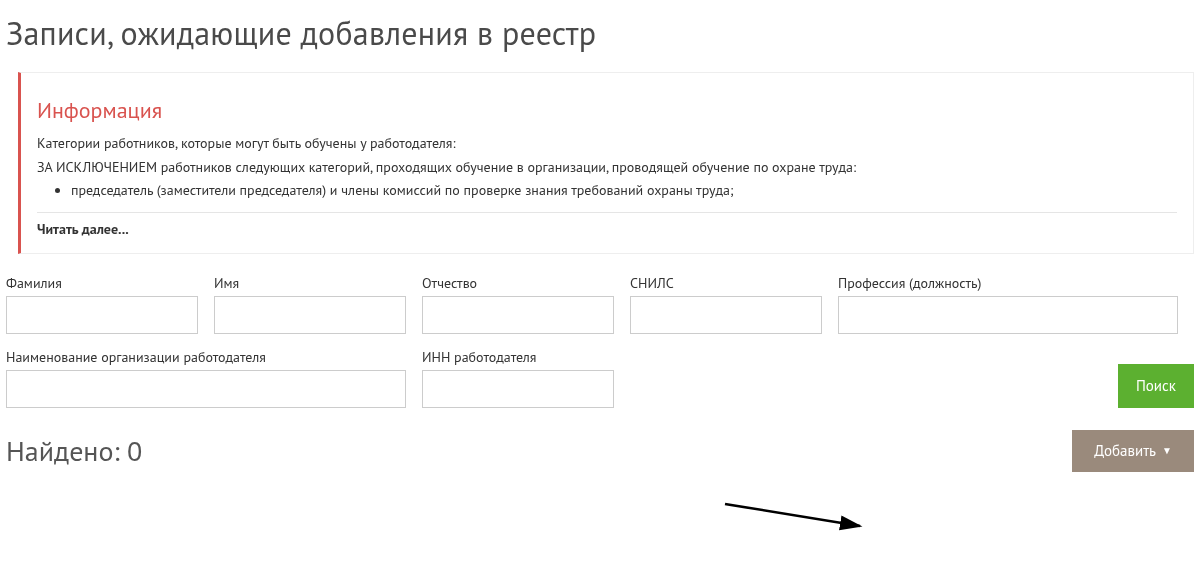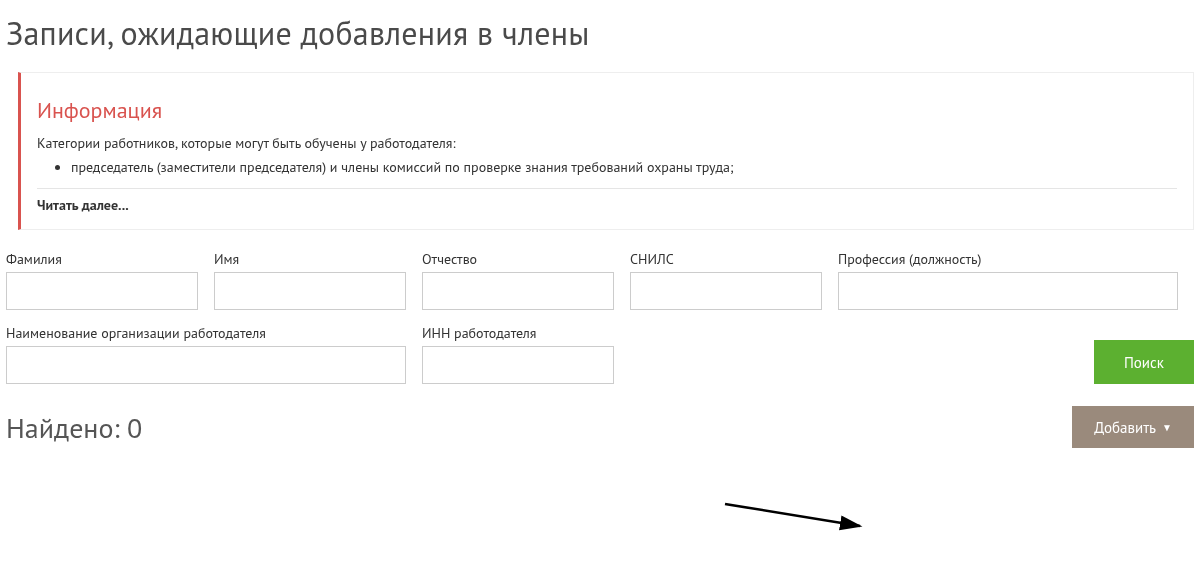--- a/index.html
+++ b/index.html
@@ -88,21 +88,21 @@
     padding: 0 22px;
     border: none;
     font-size: 15px;
     color: #fff;
     cursor: pointer;
     font-family: inherit;
   }
   .btn-search {
     background: #5cb030;
     height: 44px;
-    padding: 0 30px;
+    padding: 0 18px;
   }
   .results-bar {
     display: flex;
     align-items: center;
     padding: 22px 6px 0 6px;
     position: relative;
   }
   .results-count {
     font-size: 28px;
     font-weight: 300;
@@ -122,25 +122,26 @@
     left: 720px;
     top: 496px;
     width: 150px;
     height: 40px;
     pointer-events: none;
   }
 </style>
 </head>
 <body>
 
-<h1 class="page-title">Записи, ожидающие добавления в члены</h1>
+<h1 class="page-title">Записи, ожидающие добавления в реестр</h1>
 
 <div class="info-panel">
   <h2>Информация</h2>
   <p>Категории работников, которые могут быть обучены у работодателя:</p>
+  <p>ЗА ИСКЛЮЧЕНИЕМ работников следующих категорий, проходящих обучение в организации, проводящей обучение по охране труда:</p>
   <ul>
     <li>председатель (заместители председателя) и члены комиссий по проверке знания требований охраны труда;</li>
   </ul>
   <hr>
   <span class="read-more">Читать далее...</span>
 </div>
 
 <div class="filter-form">
   <div class="row1">
     <div class="field">

